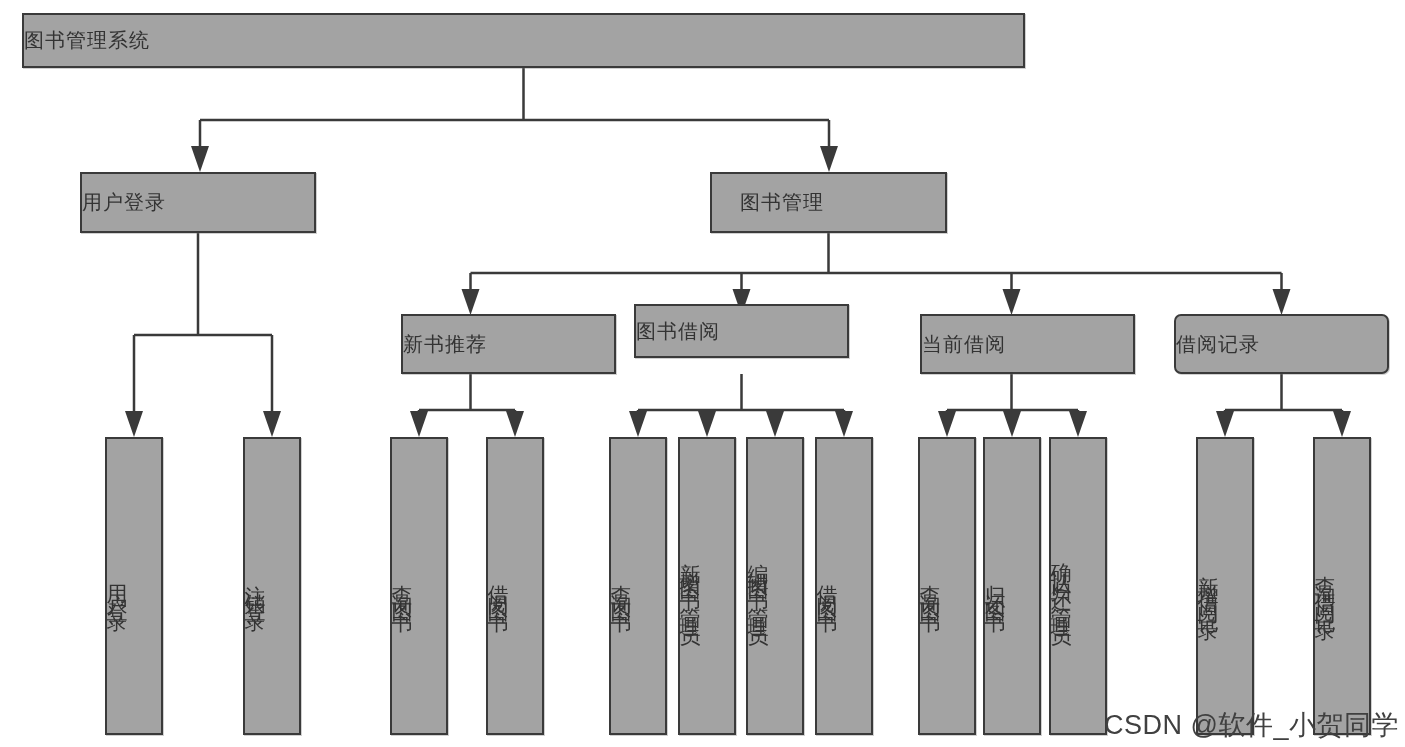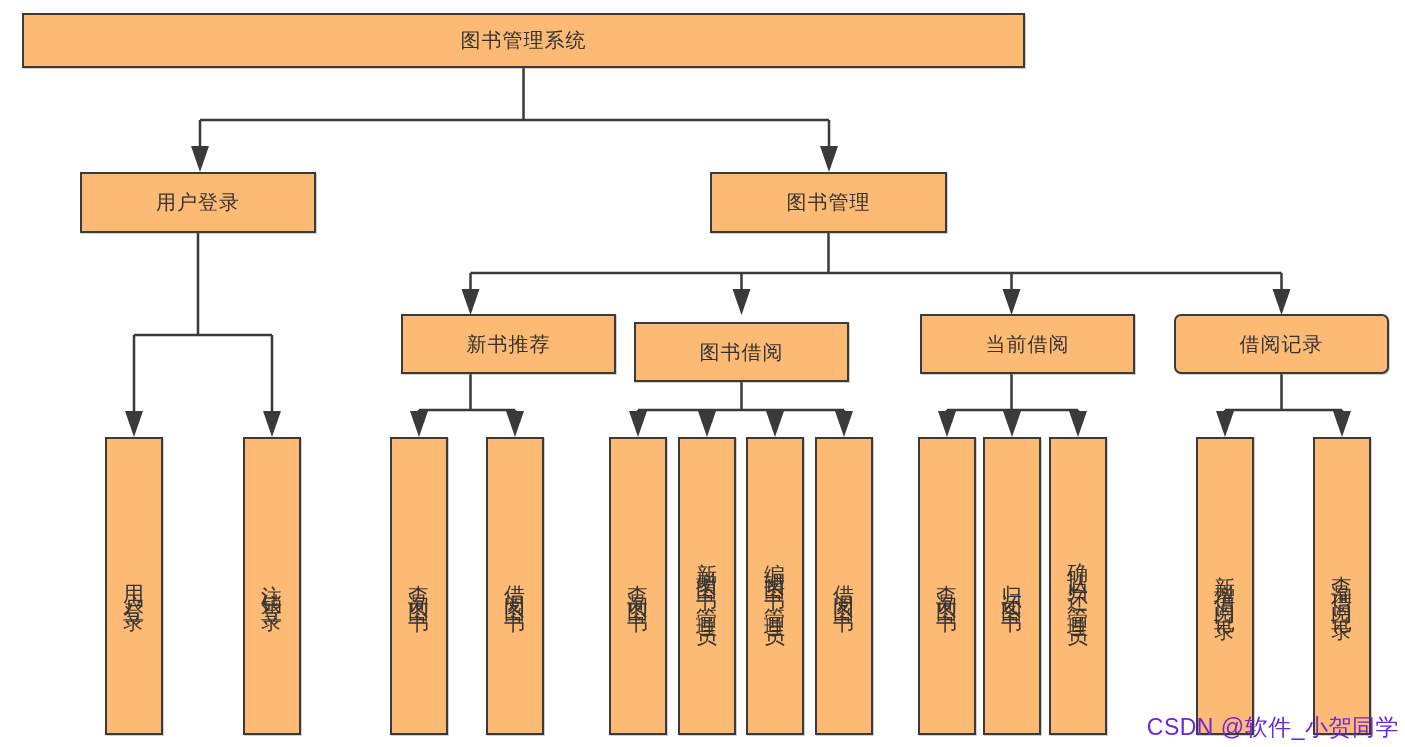--- a/index.html
+++ b/index.html
@@ -8,55 +8,55 @@
     width: 1405px;
     height: 747px;
     background: #ffffff;
     overflow: hidden;
     font-family: "Liberation Sans", sans-serif;
     color: #333333;
   }
   #wires { position: absolute; left: 0; top: 0; width: 1405px; height: 747px; }
   .node {
     position: absolute;
-    background: #fdba74;
+    background: #a3a3a3;
     border: 2px solid #3a3a3a;
     box-sizing: border-box;
     display: flex;
     align-items: center;
-    justify-content: center;
+    justify-content: flex-start;
     box-shadow: 1px 1px 0 rgba(120,120,120,0.35);
   }
   .h-node { font-size: 20px; letter-spacing: 1px; }
   .v-node .vtext {
     writing-mode: vertical-rl;
     text-orientation: mixed;
     font-size: 21px;
     letter-spacing: 9px;
     line-height: 1;
   }
   .root  { left: 22px;   top: 13px;  width: 1003px; height: 55px; }
   .b-user{ left: 80px;   top: 172px; width: 236px;  height: 61px; }
-  .b-book{ left: 710px;  top: 172px; width: 237px;  height: 61px; }
+  .b-book{ left: 710px;  top: 172px; width: 237px;  height: 61px; padding-left: 28px; }
   .m0 { left: 375px;  top: 314px; width: 215px; height: 60px; margin-left: 26px; }
-  .m1 { left: 634px;  top: 322px; width: 215px; height: 60px; }
+  .m1 { left: 634px;  top: 304px; width: 215px; height: 54px; }
   .m2 { left: 904px;  top: 314px; width: 215px; height: 60px; margin-left: 16px; }
   .m3 { left: 1174px; top: 314px; width: 215px; height: 60px; border-radius: 7px; }
   .leaf { top: 437px; width: 58px; height: 298px; }
   .l1a { left: 105px; }  .l1b { left: 243px; }
   .l2a { left: 390px; }  .l2b { left: 486px; }
   .l3a { left: 609px; }  .l3b { left: 678px; }  .l3c { left: 746px; }  .l3d { left: 815px; }
   .l4a { left: 918px; }  .l4b { left: 983px; }  .l4c { left: 1049px; }
   .l5a { left: 1196px; } .l5b { left: 1313px; }
   #watermark {
     position: absolute;
     right: 6px;
     bottom: 4px;
-    font-size: 23px;
-    color: #6d28d9;
+    font-size: 27px;
+    color: #404040;
     z-index: 20;
     letter-spacing: 0.5px;
     white-space: nowrap;
   }
 </style>
 </head>
 <body>
 
 <div id="canvas">
 

